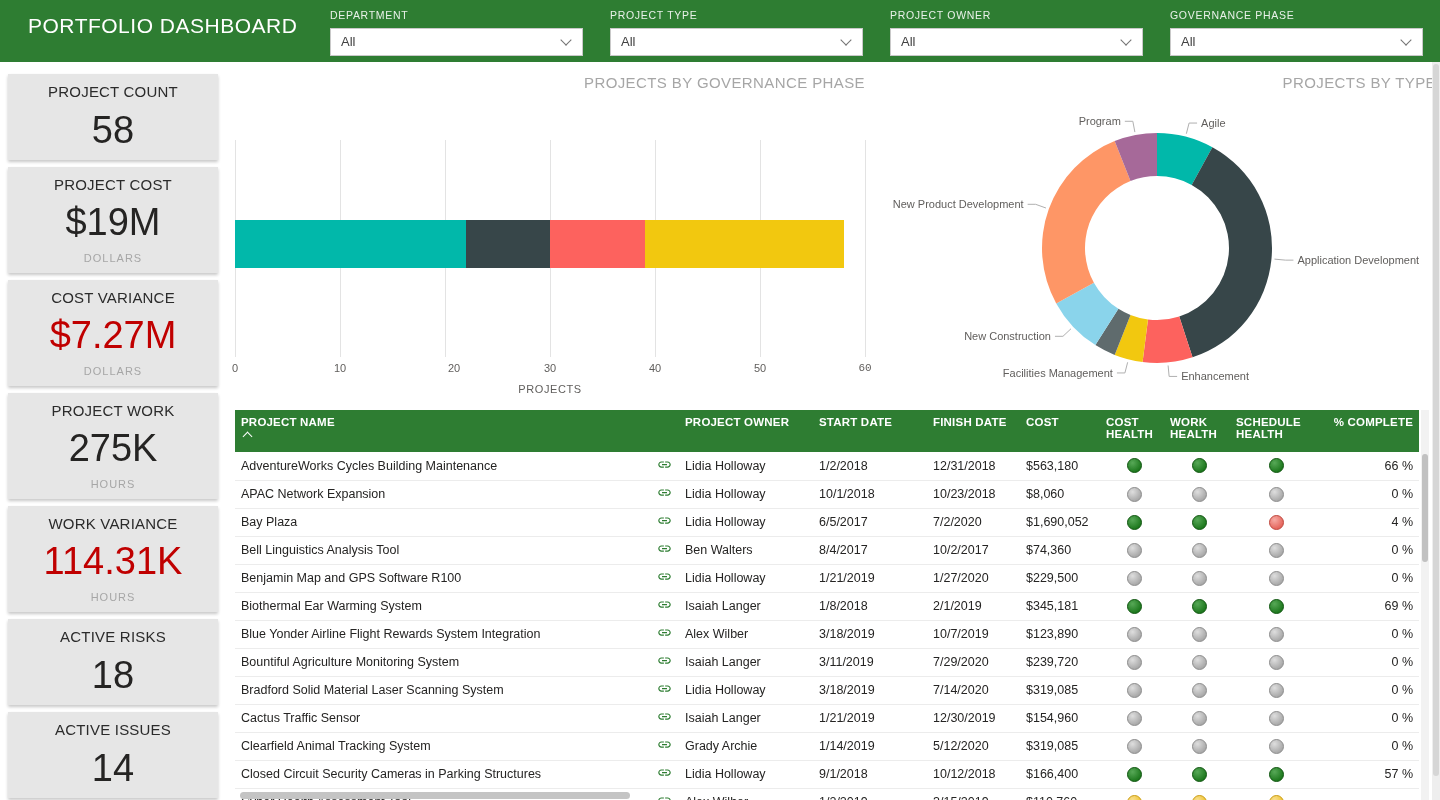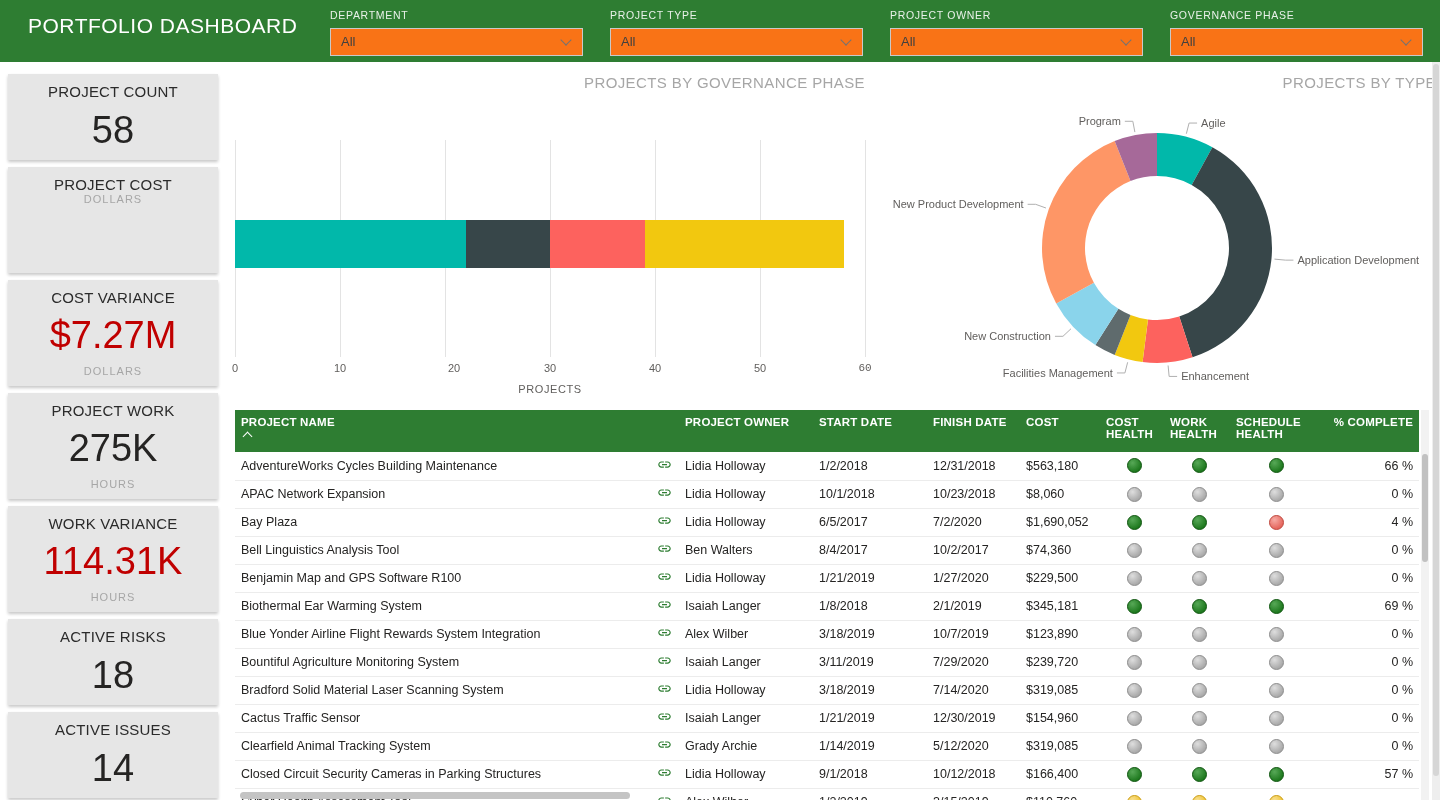--- a/index.html
+++ b/index.html
@@ -5,21 +5,21 @@
   :root{ --green:#2e7d32; --red:#c00000; }
   html,body{margin:0;padding:0;}
   .page{position:relative;width:1440px;height:800px;background:#fff;overflow:hidden;
         font-family:"Liberation Sans",sans-serif;}
 
   
   .topbar{position:absolute;left:0;top:0;width:1440px;height:62px;background:var(--green);}
   .app-title{position:absolute;left:28px;top:14px;font-size:21px;color:#fff;letter-spacing:.5px;}
   .filter{position:absolute;top:9px;width:253px;}
   .filter-label{font-size:10.5px;color:#e9f1e9;letter-spacing:.7px;margin-bottom:7px;}
-  .filter-box{position:relative;height:26px;background:#f97316;border:1px solid #c9c9c9;cursor:pointer;}
+  .filter-box{position:relative;height:26px;background:#ffffff;border:1px solid #c9c9c9;cursor:pointer;}
   .filter-value{position:absolute;left:10px;top:0;line-height:26px;font-size:13px;color:#404040;}
   .chev{position:absolute;right:12px;top:7px;width:7px;height:7px;
         border-right:1.6px solid #737373;border-bottom:1.6px solid #737373;transform:rotate(45deg);}
 
   
   .kpis{position:absolute;left:8px;top:74px;width:210px;display:flex;flex-direction:column;gap:7px;}
   .card{background:#e6e6e6;box-shadow:0 2px 3px rgba(0,0,0,.22);height:86px;
         display:flex;flex-direction:column;align-items:center;}
   .card.tall{height:106px;}
   .card-title{margin-top:9px;font-size:15px;color:#2b2b2b;letter-spacing:.2px;}
@@ -120,20 +120,21 @@
       </div>
   </header>
 
   <aside class="kpis">
       <div class="card">
         <div class="card-title">PROJECT COUNT</div>
         <div class="card-value">58</div>
       </div>
       <div class="card tall">
         <div class="card-title">PROJECT COST</div>
+        <div class="card-value">$19M</div>
         <div class="card-unit">DOLLARS</div>
       </div>
       <div class="card tall">
         <div class="card-title">COST VARIANCE</div>
         <div class="card-value red">$7.27M</div>
         <div class="card-unit">DOLLARS</div>
       </div>
       <div class="card tall">
         <div class="card-title">PROJECT WORK</div>
         <div class="card-value">275K</div>

